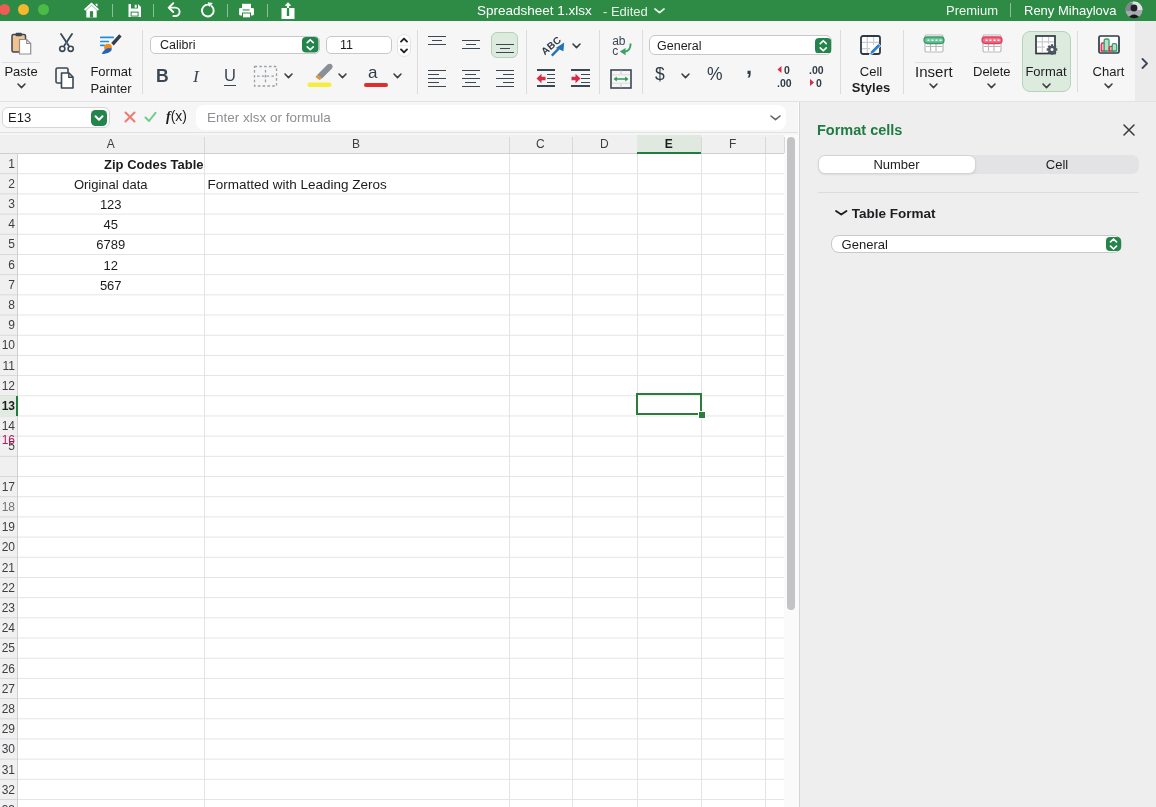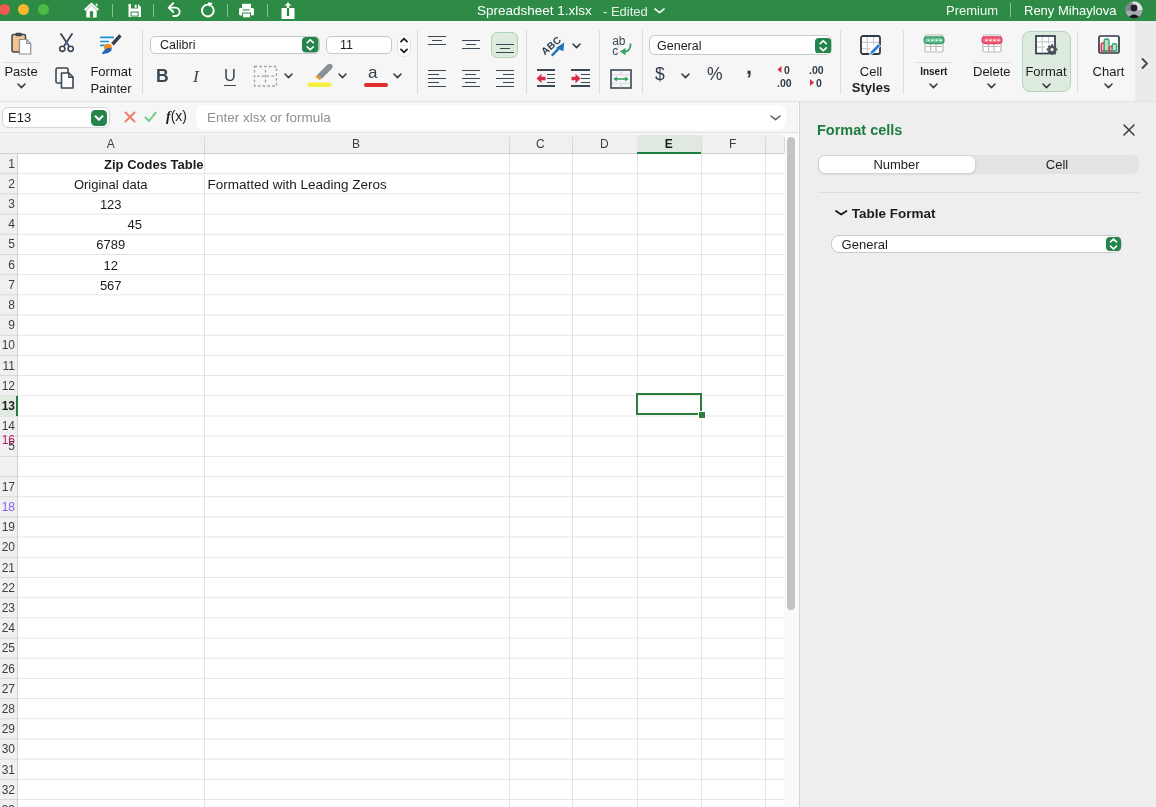--- a/index.html
+++ b/index.html
@@ -257,21 +257,21 @@
 <div style="position:absolute;left:771px;top:63px;width:200px;text-align:center;font-size:13px;color:#1d1d1f;font-weight:400;letter-spacing:0px;line-height:18px">Cell</div>
 <div style="position:absolute;left:771px;top:79px;width:200px;text-align:center;font-size:13px;color:#1d1d1f;font-weight:700;letter-spacing:0px;line-height:18px">Styles</div>
 <div style="position:absolute;left:903px;top:30px;width:1px;height:64px;background:#dcdcdd"></div>
 <svg class="abs" style="left:923px;top:34px" width="22" height="20" viewBox="0 0 22 20">
       <rect x="2" y="1" width="18" height="17" rx="1.5" fill="#fff" stroke="#b9b9bb" stroke-width="1.2"></rect>
       <path d="M7.5 9 V17 M13 9 V17 M3 12.5 H19" stroke="#b9b9bb" stroke-width="1.2"></path>
       <rect x="1" y="3" width="20" height="6.5" rx="3.2" fill="#66c393" stroke="#3a9a66" stroke-width="1.3"></rect>
       <path d="M4.5 6.2 h2 M8.5 6.2 h2 M12.5 6.2 h2 M16.5 6.2 h2" stroke="#fff" stroke-width="1.6"></path>
     </svg>
 <div class="abs" style="left:915px;top:61.5px;width:37px;height:1px;background:#e0e0e0"></div>
-<div style="position:absolute;left:833.8px;top:63px;width:200px;text-align:center;font-size:10px;color:#1d1d1f;font-weight:700;letter-spacing:0px;line-height:18px">Insert</div>
+<div style="position:absolute;left:833.8px;top:63px;width:200px;text-align:center;font-size:15px;color:#1d1d1f;font-weight:400;letter-spacing:0px;line-height:18px">Insert</div>
 <svg style="position:absolute;left:928.3px;top:81.7px" width="11" height="8">
       <path d="M2 2 L5.5 5.6 L9 2" fill="none" stroke="#3c4043" stroke-width="1.6" stroke-linecap="round" stroke-linejoin="round"></path>
     </svg>
 <svg class="abs" style="left:981px;top:34px" width="22" height="20" viewBox="0 0 22 20">
       <rect x="2" y="1" width="18" height="17" rx="1.5" fill="#fff" stroke="#b9b9bb" stroke-width="1.2"></rect>
       <path d="M7.5 9 V17 M13 9 V17 M3 12.5 H19" stroke="#b9b9bb" stroke-width="1.2"></path>
       <rect x="1" y="3" width="20" height="6.5" rx="3.2" fill="#f26d82" stroke="#e03e5e" stroke-width="1.3"></rect>
       <path d="M4.5 6.2 h2 M8.5 6.2 h2 M12.5 6.2 h2 M16.5 6.2 h2" stroke="#fff" stroke-width="1.6"></path>
     </svg>
 <div class="abs" style="left:973px;top:61.5px;width:37px;height:1px;background:#e0e0e0"></div>
@@ -366,41 +366,41 @@
 <div class="abs" style="left:0;top:338.29999999999995px;width:15px;text-align:right;font-size:12px;line-height:15px;color:#3c3e41">10</div>
 <div class="abs" style="left:0;top:358.5px;width:15px;text-align:right;font-size:12px;line-height:15px;color:#3c3e41">11</div>
 <div class="abs" style="left:0;top:378.7px;width:15px;text-align:right;font-size:12px;line-height:15px;color:#3c3e41">12</div>
 <div class="abs" style="left:0;top:395.9px;width:16px;height:20.2px;background:#e2ebe2"></div>
 <div class="abs" style="left:16px;top:395.9px;width:2px;height:20.2px;background:#1e7e3e"></div>
 <div class="abs" style="left:0;top:398.9px;width:15px;text-align:right;font-size:12px;line-height:15px;font-weight:700;color:#1d1d1f">13</div>
 <div class="abs" style="left:0;top:419.09999999999997px;width:15px;text-align:right;font-size:12px;line-height:15px;color:#3c3e41">14</div>
 <div class="abs" style="left:0;top:439.3px;width:15px;text-align:right;font-size:12px;line-height:15px;color:#3c3e41">5</div>
 <div class="abs" style="left:0;top:433px;width:15px;text-align:right;font-size:12px;line-height:15px;color:#be185d">16</div>
 <div class="abs" style="left:0;top:479.7px;width:15px;text-align:right;font-size:12px;line-height:15px;color:#3c3e41">17</div>
-<div class="abs" style="left:0;top:499.9px;width:15px;text-align:right;font-size:12px;line-height:15px;color:#8b5cf6">18</div>
+<div class="abs" style="left:0;top:499.9px;width:15px;text-align:right;font-size:12px;line-height:15px;color:#737373">18</div>
 <div class="abs" style="left:0;top:520.0999999999999px;width:15px;text-align:right;font-size:12px;line-height:15px;color:#3c3e41">19</div>
 <div class="abs" style="left:0;top:540.3px;width:15px;text-align:right;font-size:12px;line-height:15px;color:#3c3e41">20</div>
 <div class="abs" style="left:0;top:560.5px;width:15px;text-align:right;font-size:12px;line-height:15px;color:#3c3e41">21</div>
 <div class="abs" style="left:0;top:580.7px;width:15px;text-align:right;font-size:12px;line-height:15px;color:#3c3e41">22</div>
 <div class="abs" style="left:0;top:600.9px;width:15px;text-align:right;font-size:12px;line-height:15px;color:#3c3e41">23</div>
 <div class="abs" style="left:0;top:621.0999999999999px;width:15px;text-align:right;font-size:12px;line-height:15px;color:#3c3e41">24</div>
 <div class="abs" style="left:0;top:641.3px;width:15px;text-align:right;font-size:12px;line-height:15px;color:#3c3e41">25</div>
 <div class="abs" style="left:0;top:661.5px;width:15px;text-align:right;font-size:12px;line-height:15px;color:#3c3e41">26</div>
 <div class="abs" style="left:0;top:681.6999999999999px;width:15px;text-align:right;font-size:12px;line-height:15px;color:#3c3e41">27</div>
 <div class="abs" style="left:0;top:701.9px;width:15px;text-align:right;font-size:12px;line-height:15px;color:#3c3e41">28</div>
 <div class="abs" style="left:0;top:722.1px;width:15px;text-align:right;font-size:12px;line-height:15px;color:#3c3e41">29</div>
 <div class="abs" style="left:0;top:742.3px;width:15px;text-align:right;font-size:12px;line-height:15px;color:#3c3e41">30</div>
 <div class="abs" style="left:0;top:762.5px;width:15px;text-align:right;font-size:12px;line-height:15px;color:#3c3e41">31</div>
 <div class="abs" style="left:0;top:782.6999999999999px;width:15px;text-align:right;font-size:12px;line-height:15px;color:#3c3e41">32</div>
 <div class="abs" style="left:0;top:802.9px;width:15px;text-align:right;font-size:12px;line-height:15px;color:#3c3e41">33</div>
 <div class="abs" style="left:18px;top:156.5px;width:185.5px;text-align:right;font-size:13px;line-height:15px;color:#1c1c1e;font-weight:700;">Zip Codes Table</div>
 <div class="abs" style="left:18px;top:176.7px;width:185.5px;text-align:center;font-size:13px;line-height:15px;color:#1c1c1e;">Original data</div>
 <div class="abs" style="left:207.5px;top:176.7px;font-size:13.5px;line-height:15px;color:#1c1c1e;">Formatted with Leading Zeros</div>
 <div class="abs" style="left:18px;top:196.9px;width:185.5px;text-align:center;font-size:13px;line-height:15px;color:#1c1c1e;">123</div>
-<div class="abs" style="left:18px;top:217.1px;width:185.5px;text-align:center;font-size:13px;line-height:15px;color:#1c1c1e;margin-left:24px;">45</div>
+<div class="abs" style="left:18px;top:217.1px;width:185.5px;text-align:center;font-size:13px;line-height:15px;color:#1c1c1e;">45</div>
 <div class="abs" style="left:18px;top:237.3px;width:185.5px;text-align:center;font-size:13px;line-height:15px;color:#1c1c1e;">6789</div>
 <div class="abs" style="left:18px;top:257.5px;width:185.5px;text-align:center;font-size:13px;line-height:15px;color:#1c1c1e;">12</div>
 <div class="abs" style="left:18px;top:277.7px;width:185.5px;text-align:center;font-size:13px;line-height:15px;color:#1c1c1e;">567</div>
 <div class="abs" style="left:635.5px;top:393.3px;width:66px;height:22.2px;border:2px solid #2c7c3c;box-sizing:border-box"></div>
 <div class="abs" style="left:697.5px;top:411.3px;width:8px;height:8px;background:#2c7c3c;border:1.5px solid #fff;box-sizing:border-box"></div>
 <div class="abs" style="left:798.5px;top:102px;width:357.5px;height:705px;background:#eeeeef;border-left:1px solid #d5d5d7;box-sizing:border-box"></div>
 <div class="abs" style="left:817px;top:122px;font-size:14.5px;font-weight:700;color:#1f7c41">Format cells</div>
 <svg class="abs" style="left:1122.5px;top:124px" width="12" height="12">
 <path d="M1 1 L11 11 M11 1 L1 11" stroke="#3a3a3c" stroke-width="1.5" stroke-linecap="round"></path>
     </svg>

